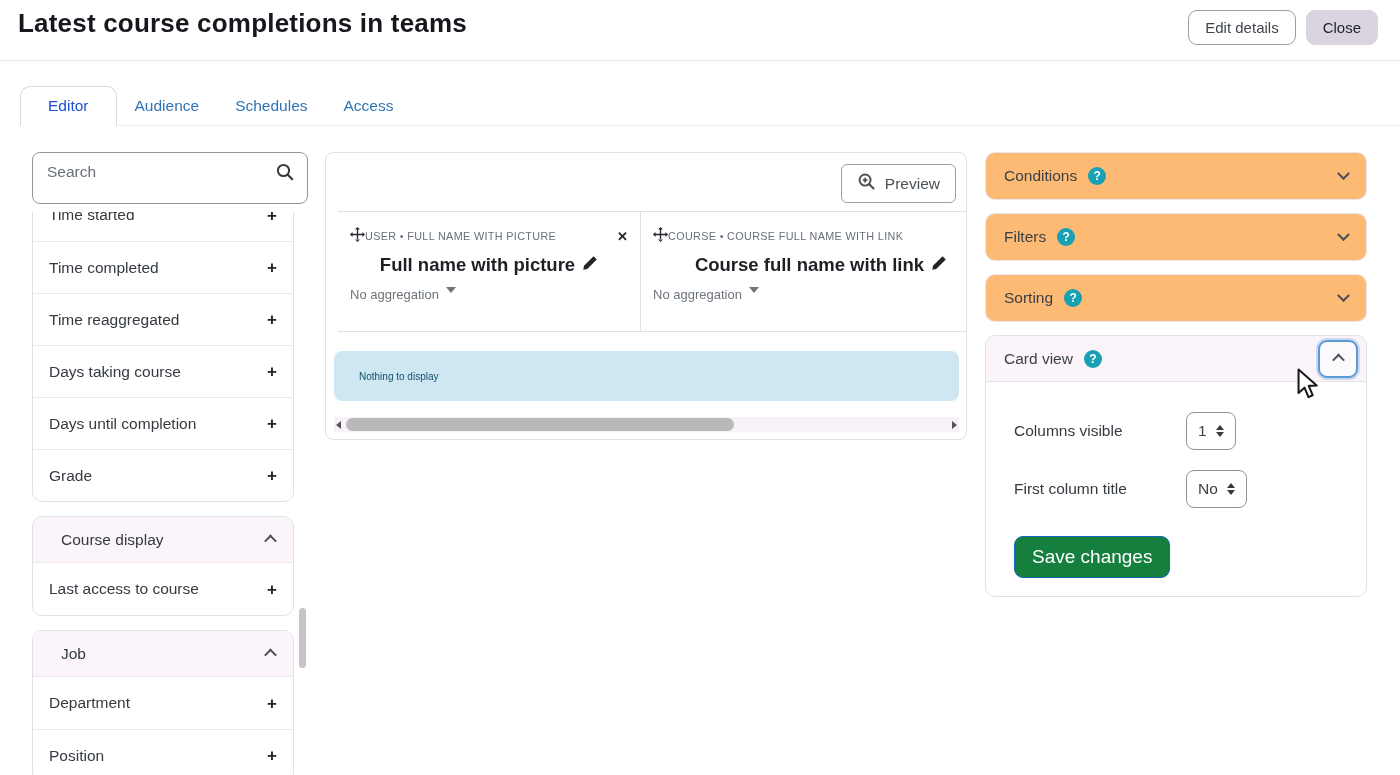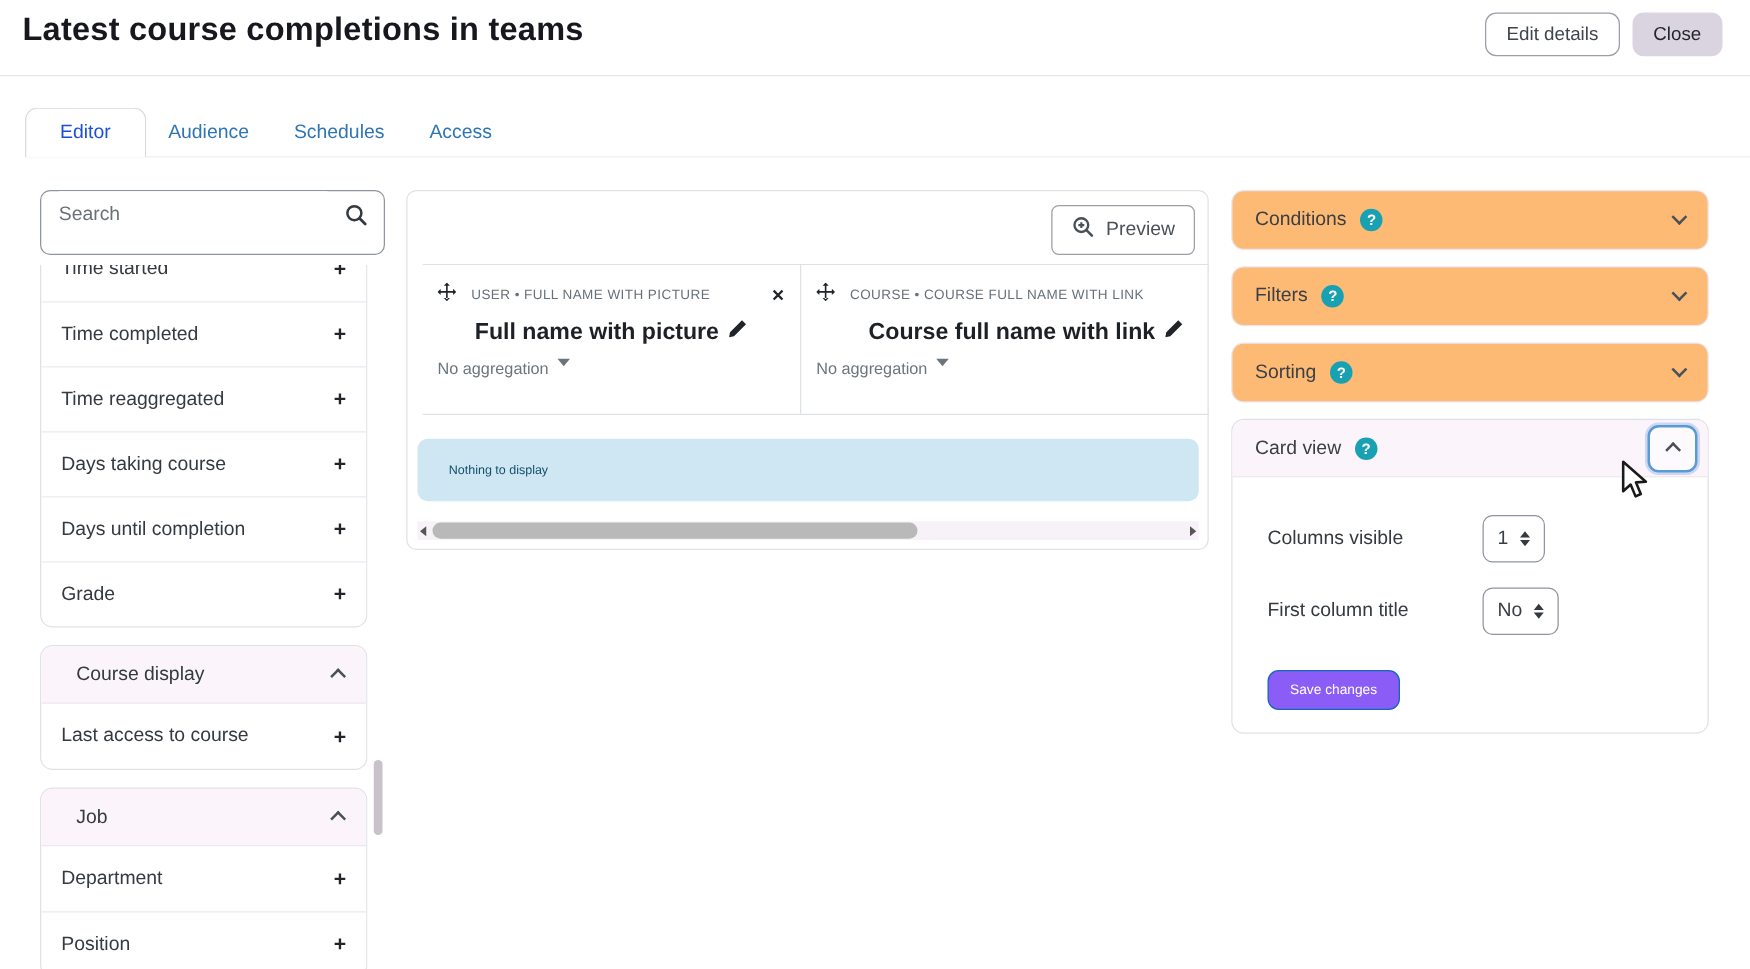--- a/index.html
+++ b/index.html
@@ -39,21 +39,21 @@
   .v-scrollbar { position:absolute; left:299px; top:608px; width:7px; height:60px; background:#c8c3ca; border-radius:4px; }
 
   
   .report-panel { position:absolute; left:325px; top:152px; width:642px; height:288px; background:#fff; border:1px solid #dee2e6; border-radius:8px; }
   .btn-preview { position:absolute; right:10px; top:11px; display:flex; align-items:center; gap:9px; background:#fff; border:1px solid #9aa0a6; border-radius:6px; padding:7px 15px; font-size:15.5px; color:#495057; cursor:pointer; }
   .cols-viewport { position:absolute; left:12px; top:58px; width:629px; height:121px; overflow:hidden; }
   .cols-track { display:flex; width:700px; border-top:1px solid #dee2e6; border-bottom:1px solid #dee2e6; height:121px; }
   .col-cell { width:303px; flex:0 0 303px; padding:10px 12px 8px; }
   .col-cell.first { border-right:1px solid #dee2e6; }
   .col-cell.second { flex:0 0 360px; }
-  .col-head { display:flex; align-items:center; gap:12px; height:28px; }
+  .col-head { display:flex; align-items:center; height:28px; }
   .col-entity { font-size:10.8px; letter-spacing:.35px; color:#68707a; text-transform:uppercase; white-space:nowrap; }
   .col-delete { margin-left:auto; font-size:13px; font-weight:700; color:#212529; cursor:pointer; }
   .col-title { display:flex; justify-content:center; align-items:flex-end; gap:7px; font-size:18.5px; font-weight:700; color:#1d2125; margin-top:4px; white-space:nowrap; }
   .col-agg { display:flex; gap:7px; margin-top:11px; font-size:13px; color:#6c757d; cursor:pointer; }
   .caret-down { width:0; height:0; border-left:5px solid transparent; border-right:5px solid transparent; border-top:6px solid #6c757d; }
   .empty-alert { position:absolute; left:8px; top:198px; width:625px; height:50px; background:#cfe7f2; border-radius:8px; display:flex; align-items:center; padding:0 25px; font-size:10px; color:#14506a; }
   .hscroll { position:absolute; left:8px; top:264px; width:625px; height:15px; background:#f7f2f7; }
   .hs-thumb { position:absolute; left:12px; top:1px; width:388px; height:13px; background:#b9b9b9; border-radius:7px; }
   .hs-arrow { position:absolute; top:4px; width:0; height:0; border-top:4px solid transparent; border-bottom:4px solid transparent; }
   .hs-arrow.left { left:2px; border-right:5px solid #555; }
@@ -67,21 +67,21 @@
   .cardview-header { height:46px; background:#fbf5fb; border-radius:10px 10px 0 0; border-bottom:1px solid #e8e1e8; display:flex; align-items:center; padding:0 8px 0 18px; font-size:15.5px; color:#3a3f45; }
   .collapse-btn { margin-left:auto; width:40px; height:38px; background:#fdfafd; border:2px solid #5b9bd5; box-shadow:0 0 0 2px rgba(96,150,220,.30); border-radius:9px; display:flex; align-items:center; justify-content:center; cursor:pointer; }
   .cardview-body { padding:30px 28px 18px; }
   .field-row { display:flex; align-items:center; margin-bottom:20px; }
   .field-label { width:172px; font-size:15.5px; color:#343a40; }
   .select-box { height:38px; border:1px solid #8f959e; border-radius:8px; background:#fff; display:flex; align-items:center; justify-content:center; gap:9px; padding:0 11px; font-size:15.5px; color:#3a3f45; cursor:pointer; }
   .updown { display:inline-flex; flex-direction:column; gap:2px; }
   .updown i { width:0; height:0; border-left:4.5px solid transparent; border-right:4.5px solid transparent; display:block; }
   .updown .u { border-bottom:5px solid #343a40; }
   .updown .d { border-top:5px solid #343a40; }
-  .btn-primary { margin-top:8px; background:#8b5cf6; border:1px solid #1266bd; color:#fff; font-size:11px; border-radius:9px; padding:9px 17px; cursor:pointer;text-align:right; }
+  .btn-primary { margin-top:8px; background:#15803d; border:1px solid #1266bd; color:#fff; font-size:19px; border-radius:9px; padding:9px 17px; cursor:pointer;text-align:right; }
 
   .cursor { position:absolute; left:1296px; top:368px; z-index:99; pointer-events:none; }
 </style>
 </head>
 <body>
 
 <h1 class="page-title">Latest course completions in teams</h1>
 <div class="header-actions">
   <button class="btn btn-outline">Edit details</button>
   <button class="btn btn-muted">Close</button>

